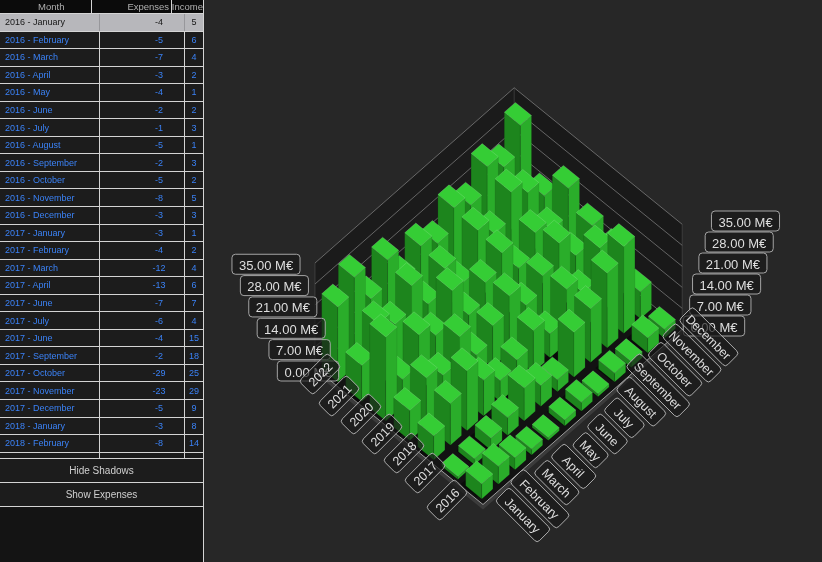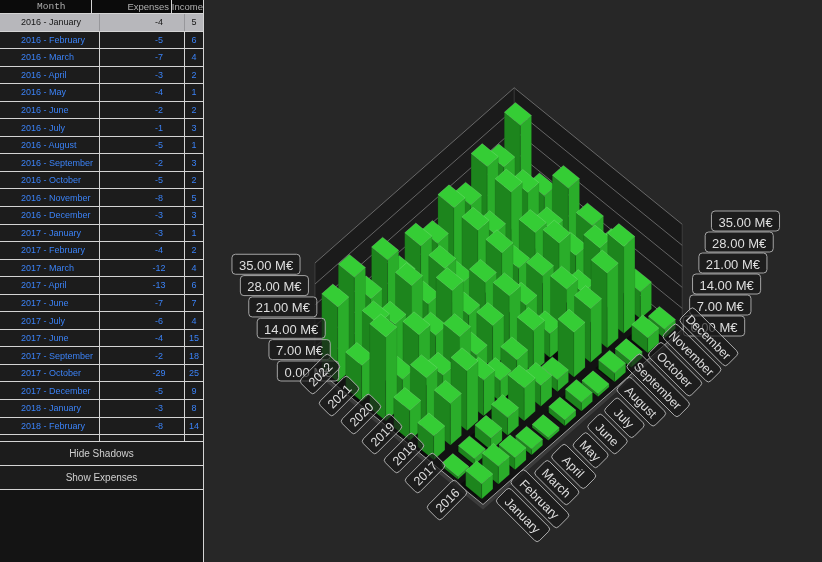--- a/index.html
+++ b/index.html
@@ -4,26 +4,26 @@
 <style>
   html,body{margin:0;padding:0;background:#272727;width:822px;height:562px;overflow:hidden;
     font-family:"Liberation Sans","DejaVu Sans",sans-serif;}
   .app{position:relative;width:822px;height:562px;}
   
   .left-panel{position:absolute;left:0;top:0;width:204px;height:562px;background:#141414;
     border-right:1px solid #d4d4d4;box-sizing:border-box;}
   .tbl{width:100%;}
   .trow{display:flex;align-items:stretch;border-bottom:1px solid #d4d4d4;background:#1c1c1c;color:#3b82f6;}
   .trow .cell{display:flex;align-items:center;font-size:9px;box-sizing:border-box;}
-  .c-month{width:100px;padding-left:21px;border-right:1px solid #d4d4d4;}
+  .c-month{width:100px;padding-left:5px;border-right:1px solid #d4d4d4;}
   .c-exp{width:51px;justify-content:center;border-right:1px solid #d4d4d4;margin-left:34px;}
   .c-inc{flex:1;justify-content:center;}
   .thead{height:13px;background:#0b0b0b;color:#b0b0b0;}
   .thead .cell{font-size:9.5px;justify-content:center;padding-left:0;}
-  .thead .c-month{padding-left:12px;font-family:Liberation Mono, monospace;}
+  .thead .c-month{padding-left:12px;}
   .drow{height:16.55px;}
   .trow.sel{background:#b7b7bb;color:#161616;}
   .trow.sel .cell{border-color:#97979b;}
   .stub{height:5.8px;}
   .btns{width:100%;}
   .pbtn{height:23px;border-bottom:1px solid #d4d4d4;background:#1c1c1c;color:#d0d0d0;
     display:flex;align-items:center;justify-content:center;font-size:10px;cursor:pointer;}
   
   .chart-panel{position:absolute;left:205px;top:0;width:617px;height:562px;background:#272727;}
   svg text{font-family:"Liberation Sans","DejaVu Sans",sans-serif;}
@@ -138,20 +138,25 @@
           </div>
           <div class="trow drow">
             <div class="cell c-month">2017 - September</div>
             <div class="cell c-exp">-2</div>
             <div class="cell c-inc">18</div>
           </div>
           <div class="trow drow">
             <div class="cell c-month">2017 - October</div>
             <div class="cell c-exp">-29</div>
             <div class="cell c-inc">25</div>
+          </div>
+          <div class="trow drow">
+            <div class="cell c-month">2017 - November</div>
+            <div class="cell c-exp">-23</div>
+            <div class="cell c-inc">29</div>
           </div>
           <div class="trow drow">
             <div class="cell c-month">2017 - December</div>
             <div class="cell c-exp">-5</div>
             <div class="cell c-inc">9</div>
           </div>
           <div class="trow drow">
             <div class="cell c-month">2018 - January</div>
             <div class="cell c-exp">-3</div>
             <div class="cell c-inc">8</div>

